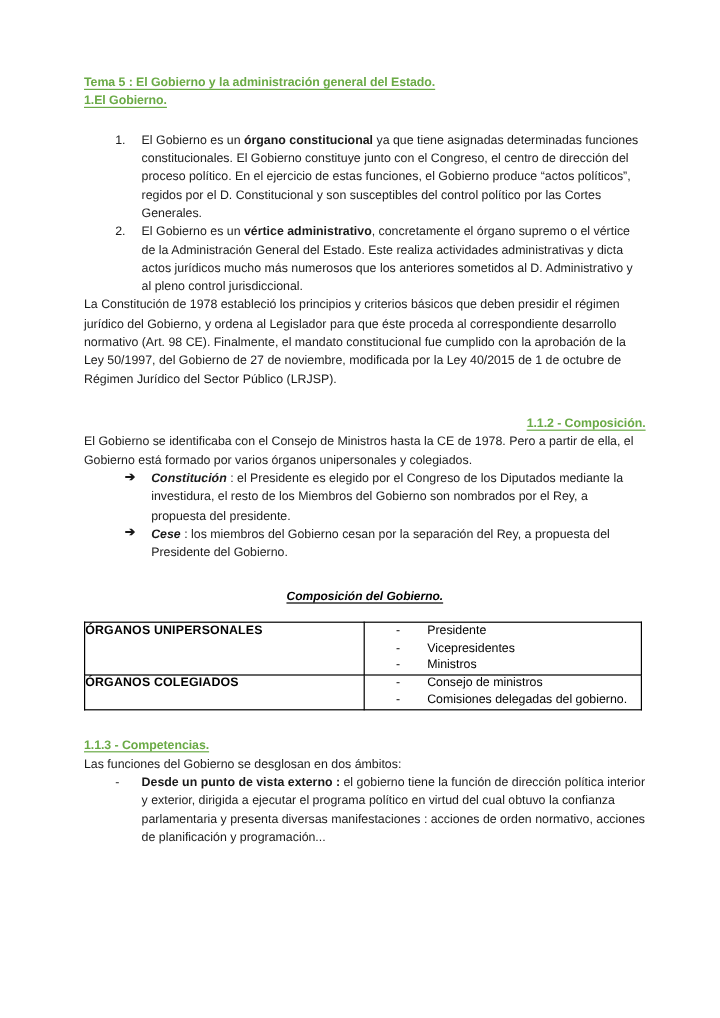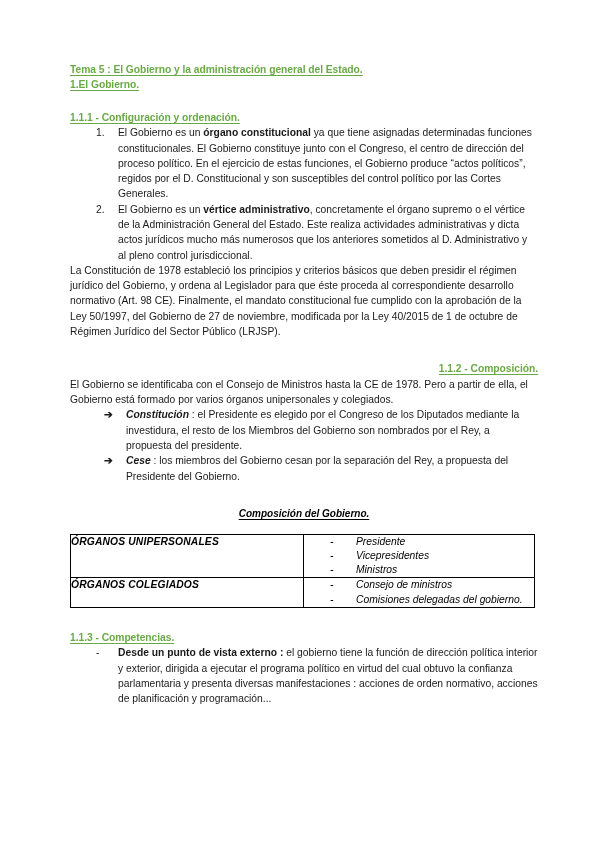--- a/index.html
+++ b/index.html
@@ -141,21 +141,20 @@
   table.comp {
     border-collapse: collapse;
     width: 462px;
     margin-left: 0;
     table-layout: fixed;
   }
   table.comp td {
     border: 1.2px solid #000000;
     vertical-align: top;
     padding: 0;
-    font-style: italic;
   }
   td.col-label {
     width: 232px;
     padding: 9px 0 9px 8px;
   }
   td.col-items {
     width: 230px;
     padding: 9px 0 9px 0;
   }
   .cell-label {
@@ -186,21 +185,20 @@
 
 <div class="page">
 
   <div class="heading-block">
     <div class="h-green" style="color: rgb(106, 170, 70);">Tema 5 : El Gobierno y la administración general del Estado.</div>
     <div class="h-green" style="color: rgb(106, 170, 70);">1.El Gobierno.</div>
   </div>
 
   <div class="gap-lg"></div>
 
-  <div class="h-green sub" style="color: rgb(106, 170, 70);">1.1.1 - Configuración y ordenación.</div>
 
   <ol class="numbered">
     <li style="color: rgb(26, 26, 26);">
       <span>El Gobierno es un </span><b>órgano constitucional</b><span> ya que tiene asignadas determinadas funciones constitucionales. El Gobierno constituye junto con el Congreso, el centro de dirección del proceso político. En el ejercicio de estas funciones, el Gobierno produce “actos políticos”, regidos por el D. Constitucional y son susceptibles del control político por las Cortes Generales.</span>
     </li>
     <li style="color: rgb(26, 26, 26);">
       <span>El Gobierno es un </span><b>vértice administrativo</b><span>, concretamente el órgano supremo o el vértice de la Administración General del Estado. Este realiza actividades administrativas y dicta actos jurídicos mucho más numerosos que los anteriores sometidos al D. Administrativo y al pleno control jurisdiccional.</span>
     </li>
   </ol>
 
@@ -250,20 +248,21 @@
             <li><span class="dash-mark">-</span><span>Comisiones delegadas del gobierno.</span></li>
           </ul>
         </td>
       </tr>
     </tbody>
   </table>
 
   <div class="gap-xl"></div>
 
   <div class="h-green sub" style="color: rgb(106, 170, 70);">1.1.3 - Competencias.</div>
+  <p class="body" style="color: rgb(26, 26, 26);">Las funciones del Gobierno se desglosan en dos ámbitos:</p>
 
   <ul class="dashes">
     <li style="color: rgb(26, 26, 26);">
       <span class="dash-mark">-</span><b>Desde un punto de vista externo :</b><span> el gobierno tiene la función de dirección política interior y exterior, dirigida a ejecutar el programa político en virtud del cual obtuvo la confianza parlamentaria y presenta diversas manifestaciones : acciones de orden normativo, acciones de planificación y programación...</span>
     </li>
   </ul>
 
 </div>
 
 </body></html>

